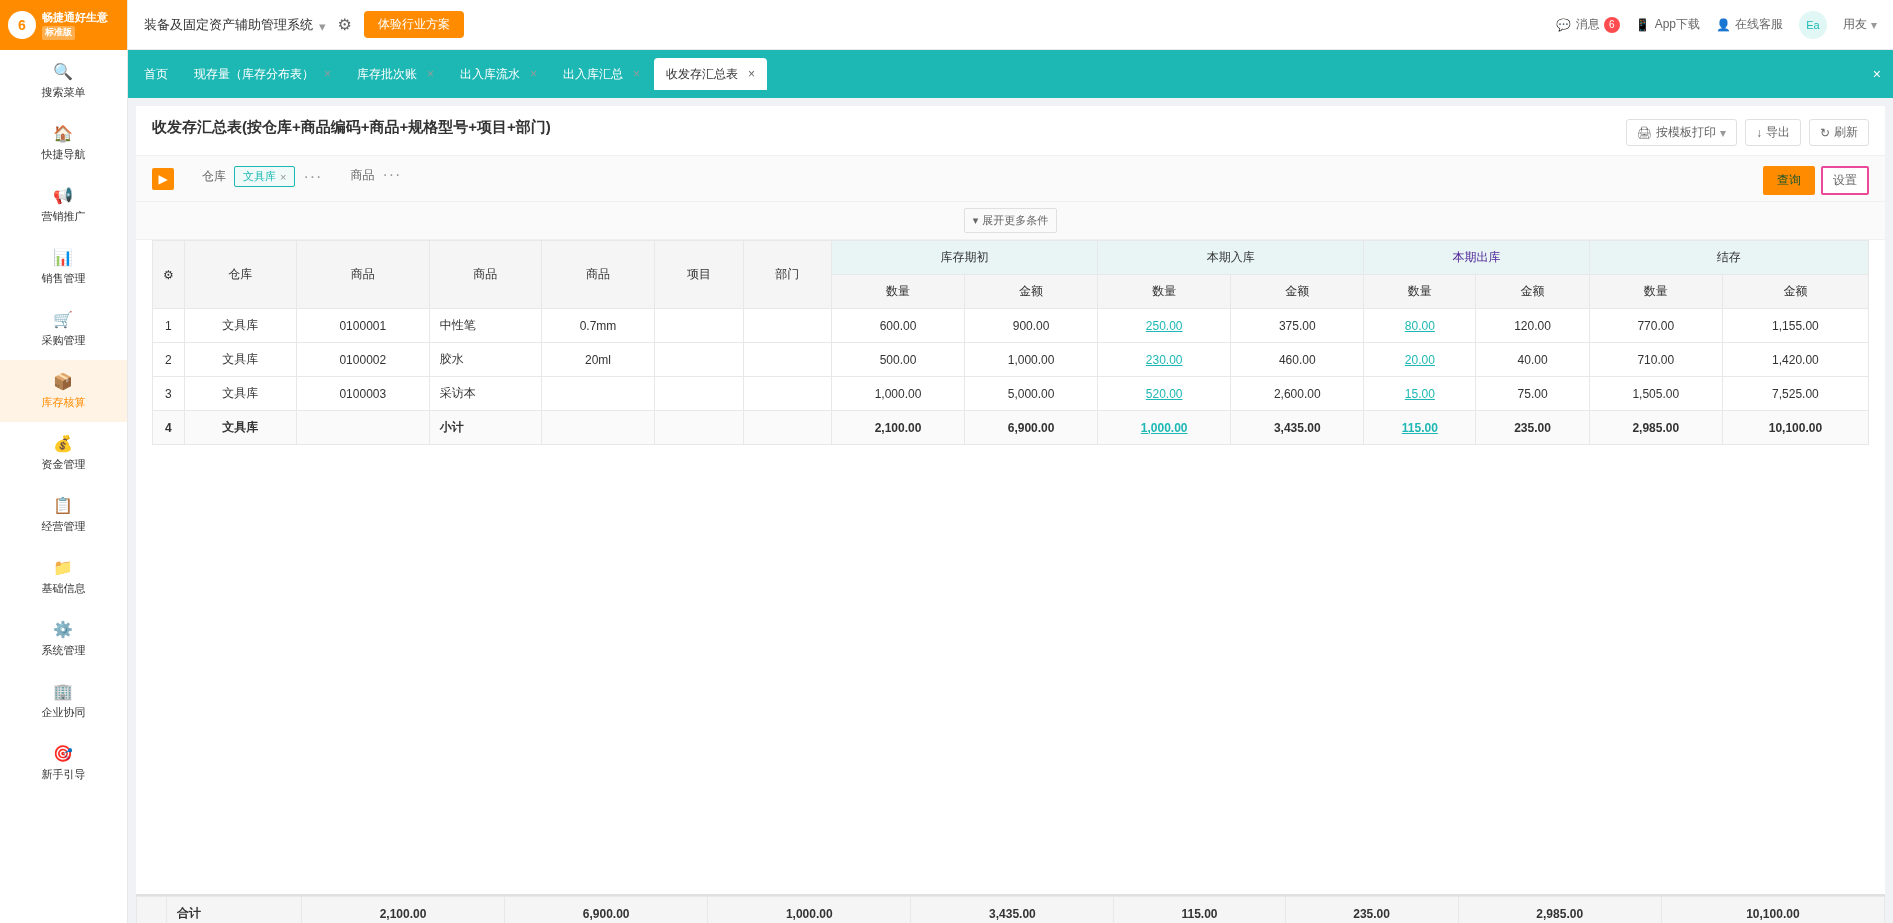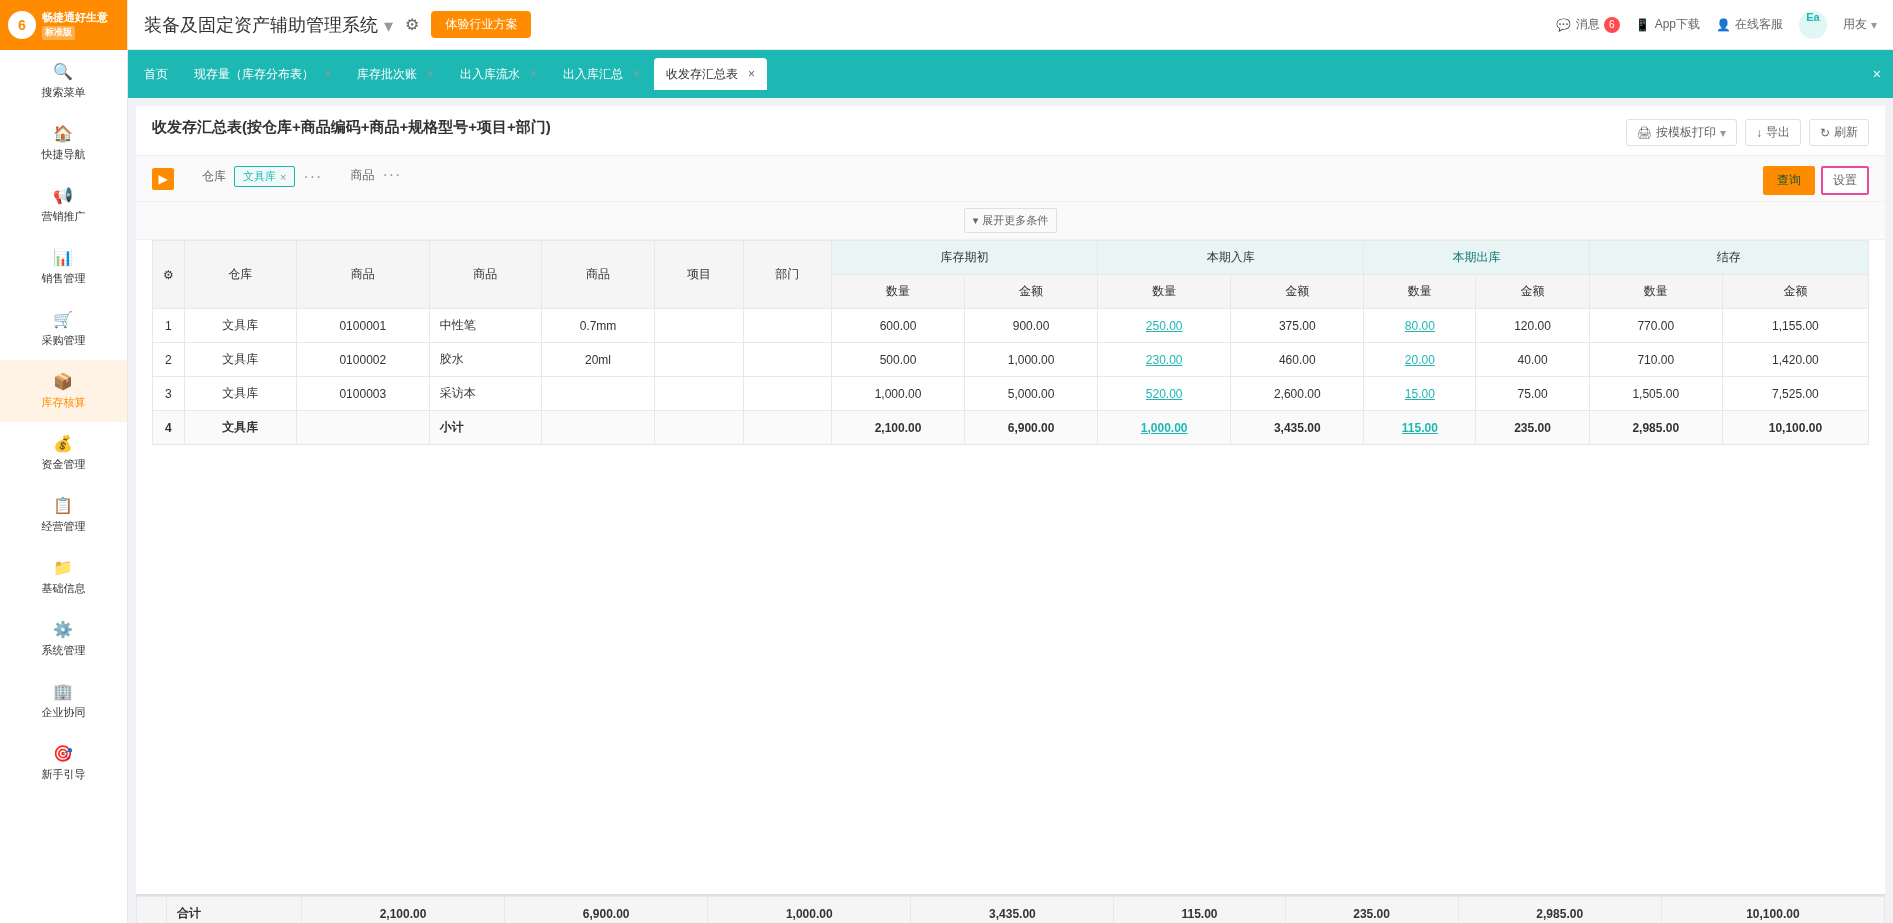--- a/index.html
+++ b/index.html
@@ -15,21 +15,21 @@
     .sidebar-item { display: flex; flex-direction: column; align-items: center; padding: 12px 8px; cursor: pointer; color: #333; gap: 4px; font-size: 12px; }
     .sidebar-item.active { background: #fff3e6; color: #ff8c00; }
     .sidebar-item-icon { font-size: 16px; }
     .sidebar-item-label { font-size: 11px; }
 
     
     .main { flex: 1; display: flex; flex-direction: column; overflow: hidden; }
 
     
     .topbar { height: 50px; background: #fff; display: flex; align-items: center; padding: 0 16px; border-bottom: 1px solid #e8e8e8; gap: 12px; }
-    .topbar-title { font-size: 18px; color: #333; display: flex; align-items: flex-end; gap: 6px; }
+    .topbar-title { font-size: 13px; color: #333; display: flex; align-items: flex-end; gap: 6px; }
     .topbar-gear { color: #666; cursor: pointer; font-size: 16px; }
     .topbar-btn { background: #ff8c00; color: #fff; border: none; padding: 5px 14px; border-radius: 4px; cursor: pointer; font-size: 12px; }
     .topbar-right { margin-left: auto; display: flex; align-items: center; gap: 16px; color: #666; font-size: 12px; }
     .topbar-right-item { display: flex; align-items: center; gap: 4px; cursor: pointer; }
     .badge { background: #ff4d4f; color: #fff; border-radius: 50%; width: 16px; height: 16px; font-size: 10px; display: flex; align-items: center; justify-content: center; }
 
     
     .tabbar { height: 48px; background: #1eb8b4; display: flex; align-items: center; padding: 0 4px; gap: 2px; overflow-x: auto; }
     .tab { height: 32px; padding: 0 12px; display: flex; align-items: center; gap: 6px; cursor: pointer; color: #fff; font-size: 12px; border-radius: 4px 4px 0 0; white-space: nowrap; }
     .tab.active { background: #fff; color: #333; }
@@ -143,21 +143,21 @@
         <span class="badge">6</span>
       </div>
       <div class="topbar-right-item">
         <span>📱</span>
         <span>App下载</span>
       </div>
       <div class="topbar-right-item">
         <span>👤</span>
         <span>在线客服</span>
       </div>
-      <div class="topbar-right-item" style="background:#e0f7f6;border-radius:50%;width:28px;height:28px;display:flex;align-items:flex-start;justify-content:center;color:#1eb8b4;font-weight:bold;font-size:11px;">
+      <div class="topbar-right-item" style="background:#e0f7f6;border-radius:50%;width:28px;height:28px;display:flex;align-items:center;justify-content:center;color:#1eb8b4;font-weight:normal;font-size:11px;">
         <span>Ea</span>
       </div>
       <div class="topbar-right-item">
         <span>用友</span>
         <span style="color:#999">▾</span>
       </div>
     </div>
   </div>
 
   <div class="tabbar">
@@ -242,21 +242,21 @@
             <tr>
               <th rowspan="2" style="width:30px;">⚙</th>
               <th rowspan="2">仓库</th>
               <th rowspan="2">商品</th>
               <th rowspan="2">商品</th>
               <th rowspan="2">商品</th>
               <th rowspan="2">项目</th>
               <th rowspan="2">部门</th>
               <th colspan="2" style="background:#e8f5f4;color:#333;">库存期初</th>
               <th colspan="2" style="background:#e8f5f4;color:#333;">本期入库</th>
-              <th colspan="2" style="background:#e8f5f4;color:#0f766e;">本期出库</th>
+              <th colspan="2" style="background:#e8f5f4;color:#4c1d95;">本期出库</th>
               <th colspan="2" style="background:#e8f5f4;color:#333;">结存</th>
             </tr>
             <tr>
               <th>数量</th>
               <th>金额</th>
               <th>数量</th>
               <th>金额</th>
               <th>数量</th>
               <th>金额</th>
               <th>数量</th>

